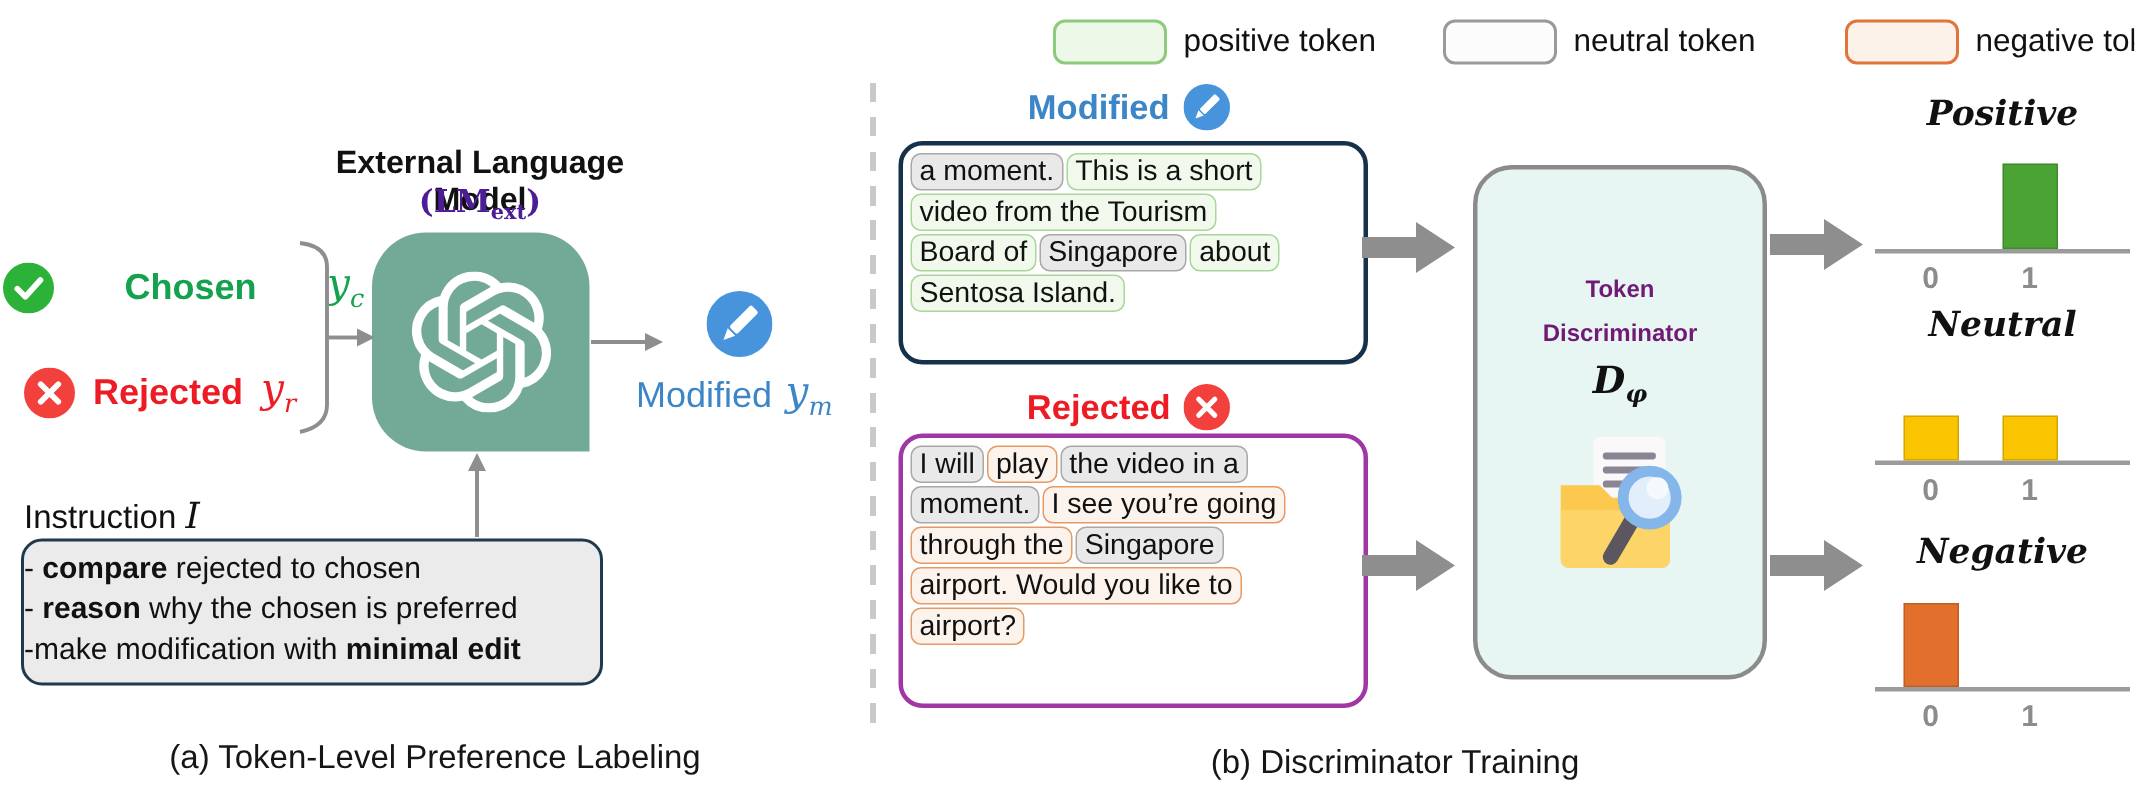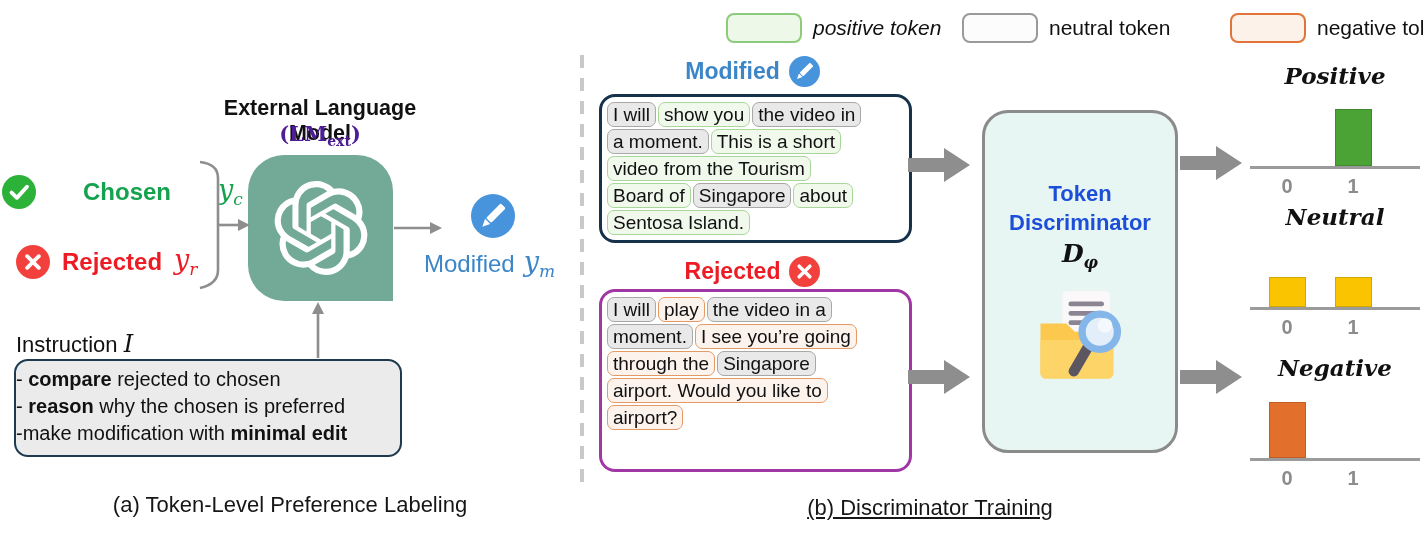--- a/index.html
+++ b/index.html
@@ -44,21 +44,21 @@
   .tok-line{white-space:nowrap;}
   .chip{display:inline-block;font-size:19px;line-height:23px;padding:0 5px;margin:1px 1px;
         border-radius:7px;border:1.5px solid;color:#111;}
   .chip.neutral{background:#e9e9e9;border-color:#a8a8a8;}
   .chip.positive{background:#f1f9ec;border-color:#a8d79a;}
   .chip.negative{background:#fdf3ed;border-color:#e59a66;}
 
   
   .disc-box{left:982px;top:110px;width:190px;height:337px;background:#e8f6f3;border:3px solid #8b8b8b;
             border-radius:26px;text-align:center;}
-  .disc-title{margin-top:66px;font-size:22px;font-weight:bold;line-height:29px;color:#1d4ed8;}
+  .disc-title{margin-top:66px;font-size:16px;font-weight:bold;line-height:29px;color:#701a75;}
   .disc-symbol{font-family:"DejaVu Serif",serif;font-style:italic;font-weight:bold;font-size:25px;color:#111;margin-top:2px;}
   .disc-symbol sub{font-size:16px;}
 
   
   .chart{width:170px;}
   .chart-title{font-family:"DejaVu Serif",serif;font-style:italic;font-weight:bold;font-size:23px;
                color:#111;text-align:center;height:26px;}
   .plot{position:relative;height:78px;}
   .bar{position:absolute;bottom:0;border:1px solid rgba(0,0,0,0.15);box-sizing:border-box;}
   .axis-line{height:2.5px;background:#9b9b9b;}
@@ -146,21 +146,21 @@
     <svg width="24" height="60" viewBox="0 0 24 60">
         <line x1="12" y1="58" x2="12" y2="12" stroke="#8e8e8e" stroke-width="2.6"></line>
         <polygon points="6,14 12,2 18,14" fill="#8e8e8e"></polygon>
       </svg>
   </div>
 
   <div class="abs caption" style="left:60px;top:492px;width:460px;">(a) Token-Level Preference Labeling</div>
 
   <div class="abs divider"></div>
 
-  <div class="abs legend-item" style="left:726px;top:13px;font-style:italic;">
+  <div class="abs legend-item" style="left:702px;top:13px;">
       <span class="swatch positive"></span>
       <span>positive token</span>
     </div>
   <div class="abs legend-item" style="left:962px;top:13px;">
       <span class="swatch neutral"></span>
       <span>neutral token</span>
     </div>
   <div class="abs legend-item" style="left:1190px;top:13px;padding-left:40px;">
       <span class="swatch negative"></span>
       <span>negative token</span>
@@ -172,21 +172,20 @@
       <svg width="31" height="31" viewBox="0 0 32 32">
           <circle cx="16" cy="16" r="16" fill="#4794dc"></circle>
           <g transform="rotate(45 16 16)">
             <rect x="13.4" y="5.5" width="5.2" height="15" rx="1" fill="#fff"></rect>
             <path d="M13.4 21.5 h5.2 l-2.6 5.5 z" fill="#fff"></path>
           </g>
         </svg>
     </span>
   </div>
   <div class="abs tok-box modified" id="modified-box">
-      <div class="tok-line"><span class="chip neutral">I will</span><span class="chip positive">show you</span><span class="chip neutral">the video in</span></div>
       <div class="tok-line"><span class="chip neutral">a moment.</span><span class="chip positive">This is a short</span></div>
       <div class="tok-line"><span class="chip positive">video from the Tourism</span></div>
       <div class="tok-line"><span class="chip positive">Board of</span><span class="chip neutral">Singapore</span><span class="chip positive">about</span></div>
       <div class="tok-line"><span class="chip positive">Sentosa Island.</span></div>
     </div>
 
   <div class="abs tok-header" style="left:599px;top:256px;width:307px;">
     <span class="red">Rejected</span>
     <span>
       <svg width="31" height="31" viewBox="0 0 32 32">
@@ -273,15 +272,15 @@
     <div class="plot">
         <div class="bar" style="left: 18.5px; width: 37px; height: 56px; background: rgb(226, 111, 44);"></div>
       </div>
     <div class="axis-line"></div>
     <div class="ticks">
         <span style="left: 37px;">0</span>
         <span style="left: 103px;">1</span>
       </div>
   </div>
 
-  <div class="abs caption" style="left:700px;top:495px;width:460px;text-decoration:underline;">(b) Discriminator Training</div>
+  <div class="abs caption" style="left:700px;top:495px;width:460px;">(b) Discriminator Training</div>
 
 </div>
 
 </body></html>

